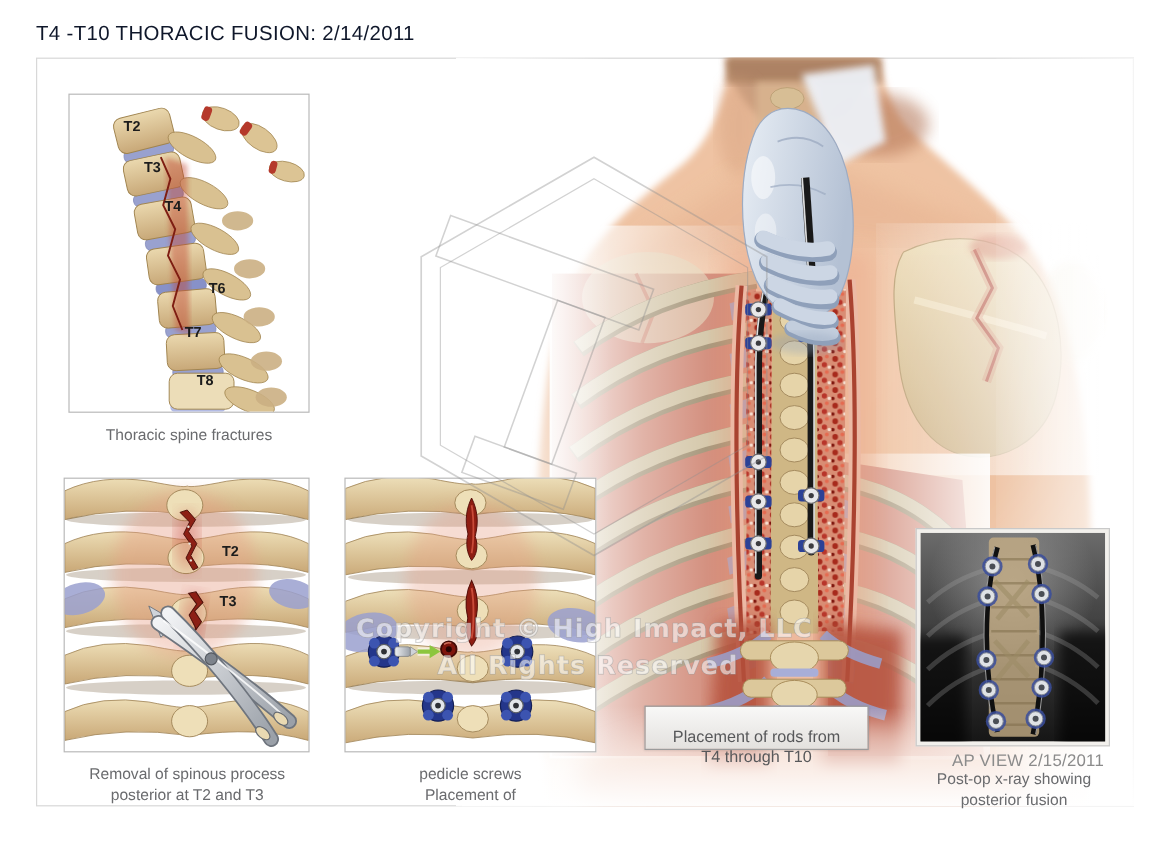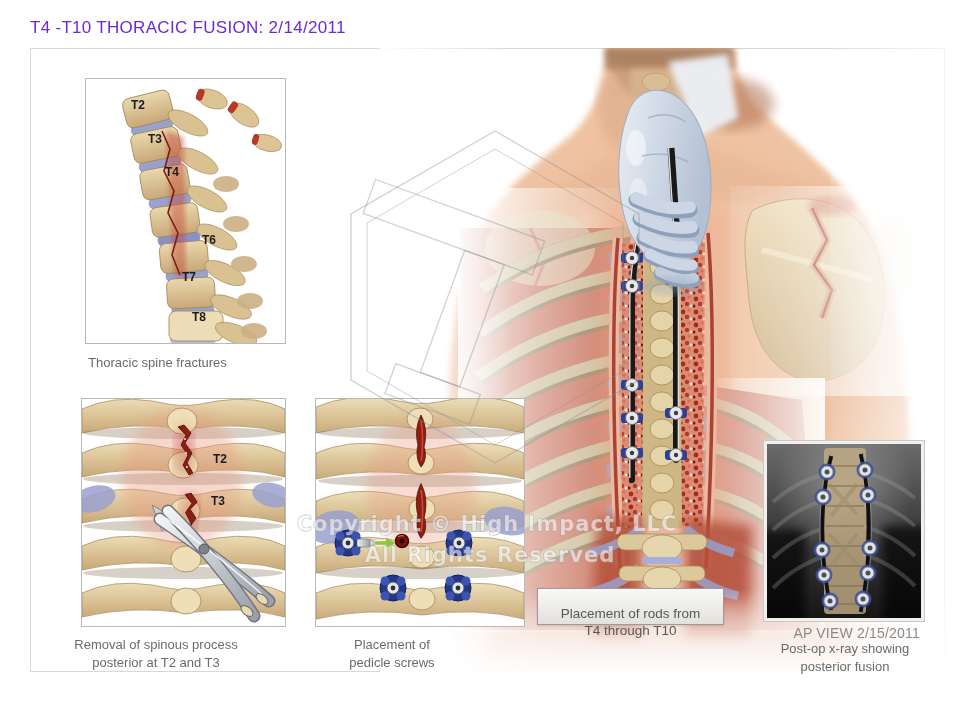--- a/index.html
+++ b/index.html
@@ -1,21 +1,21 @@
 <!DOCTYPE html>
 <html><head>
 <meta charset="utf-8">
 <style>
   html,body{margin:0;padding:0;background:#ffffff;}
   #stage{position:relative;width:975px;height:705px;background:#ffffff;overflow:hidden;
          font-family:"Liberation Sans",sans-serif;}
   .abs{position:absolute;}
-  #fig-title{left:30px;top:18px;font-size:17px;font-weight:500;letter-spacing:.3px;color:#6d28d9;}
+  #fig-title{left:30px;top:18px;font-size:17px;font-weight:500;letter-spacing:.3px;color:#0f172a;}
   #frame{left:30px;top:48px;width:913px;height:622px;border:1px solid #d8d8d8;background:#ffffff;}
-  .panel{border:1px solid #b9b9b9;background:#ffffff;box-sizing:border-box;margin-left:28px;}
+  .panel{border:1px solid #b9b9b9;background:#ffffff;box-sizing:border-box;}
   #panel-fractures{left:57px;top:78px;width:201px;height:266px;}
   #panel-removal{left:53px;top:398px;width:205px;height:229px;}
   #panel-screws{left:287px;top:398px;width:210px;height:229px;}
   #panel-xray{left:763px;top:440px;width:162px;height:182px;border:1px solid #c9c9c9;background:#f2f0ec;box-sizing:border-box;padding:3px;}
   .caption{color:#6a6b6e;font-size:13px;line-height:18px;text-align:center;}
   #cap-fractures{left:57px;top:354px;width:201px;}
   #cap-removal{left:41px;top:636px;width:230px;}
   #cap-screws{left:292px;top:636px;width:200px;}
   #cap-xray{left:745px;top:640px;width:200px;}
   #ap-label{left:763px;top:625px;width:157px;text-align:right;font-size:14px;color:#8b8b8b;letter-spacing:.2px;}
@@ -533,22 +533,22 @@
         <path d="M 70,138.5 L 79,144 70,149.5 Z" fill="#8cc63e"></path>
       </g>
       <g>
         <circle cx="86" cy="142" r="6.5" fill="#7e150d" stroke="#440b06" stroke-width="1.5"></circle>
         <circle cx="86" cy="142" r="2.5" fill="#2a0503"></circle>
         <path d="M 82,138 A 6,6 0 0 1 88,137" stroke="#d2705c" stroke-width="1.2" fill="none"></path>
       </g>
     </svg>
   </div>
   <div id="cap-screws" class="abs caption">
+    <div>pedicle screws</div>
     <div>Placement of</div>
-    <div>pedicle screws</div>
   </div>
 
   <div id="rod-caption-box" class="abs">
     <div>Placement of rods from</div>
     <div>T4 through T10</div>
   </div>
 
   <div id="panel-xray" class="abs">
     <svg width="154" height="174" viewBox="0 0 154 174">
       <defs>

